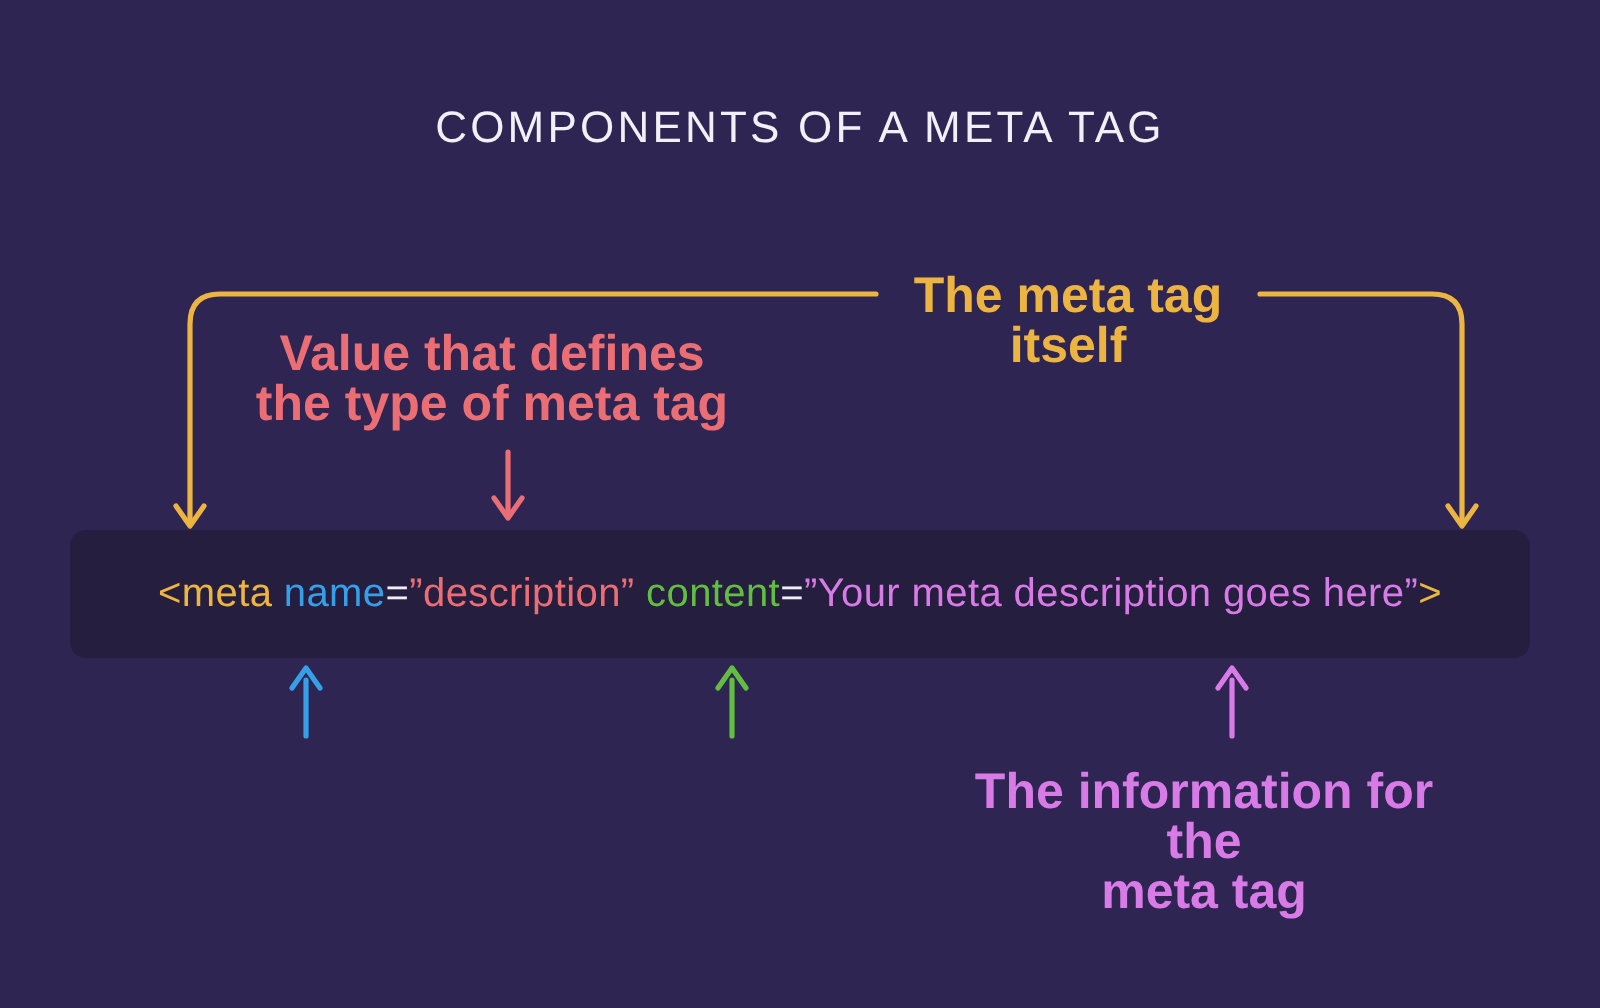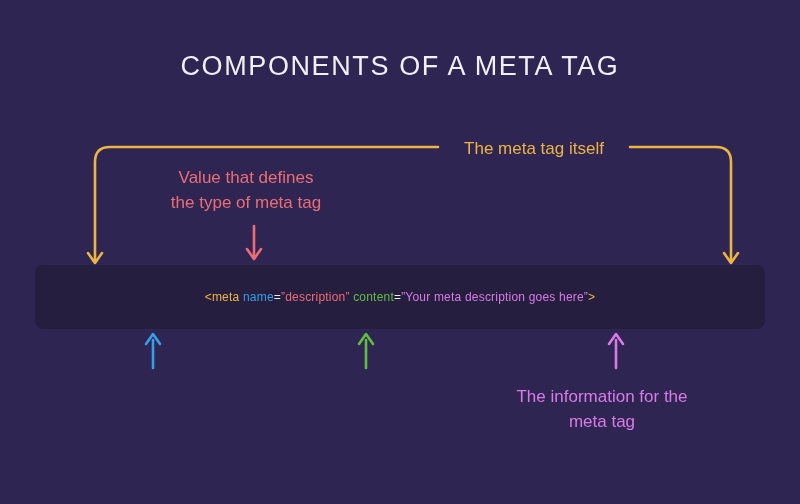--- a/index.html
+++ b/index.html
@@ -11,21 +11,21 @@
     font-family: "Liberation Sans", sans-serif;
     overflow: hidden;
   }
   .title {
     position: absolute;
     top: 51px;
     left: 0;
     width: 100%;
     text-align: center;
     color: var(--title_text, #F2EFF6);
-    font-size: 27px;
+    font-size: 22px;
     font-weight: 500;
     letter-spacing: 1.6px;
   }
   .diagram-svg {
     position: absolute;
     left: 0; top: 0;
     width: 800px; height: 504px;
   }
   .diagram-svg path {
     fill: none;
@@ -35,43 +35,43 @@
   }
   .stroke-yellow  { stroke: var(--yellow,  #ECB541); }
   .stroke-salmon  { stroke: var(--salmon,  #EC757C); }
   .stroke-blue    { stroke: var(--blue,    #359FE8); }
   .stroke-green   { stroke: var(--green,   #61BE41); }
   .stroke-magenta { stroke: var(--magenta, #D97BE6); }
   .label {
     position: absolute;
     text-align: center;
     white-space: pre-line;
-    font-size: 17px;
-    font-weight: 400;
+    font-size: 25px;
+    font-weight: 700;
     line-height: 25px;
   }
   .label-yellow  { color: var(--yellow,  #ECB541); }
   .label-salmon  { color: var(--salmon,  #EB6E75); }
   .label-blue    { color: var(--blue,    #359FE8); }
   .label-green   { color: var(--green,   #61BE41); }
   .label-magenta { color: var(--magenta, #D97BE6); }
   .code-box {
     position: absolute;
     left: 35px;
     top: 265px;
     width: 730px;
     height: 64px;
     background: var(--code_box, #251E3F);
     border-radius: 8px;
     display: flex;
     align-items: center;
     justify-content: center;
   }
   .code-line {
-    font-size: 12px;
+    font-size: 20px;
     font-weight: 400;
     white-space: pre;
     letter-spacing: 0.2px;
   }
 </style>
 </head>
 <body>
 
 <div class="stage">
 

